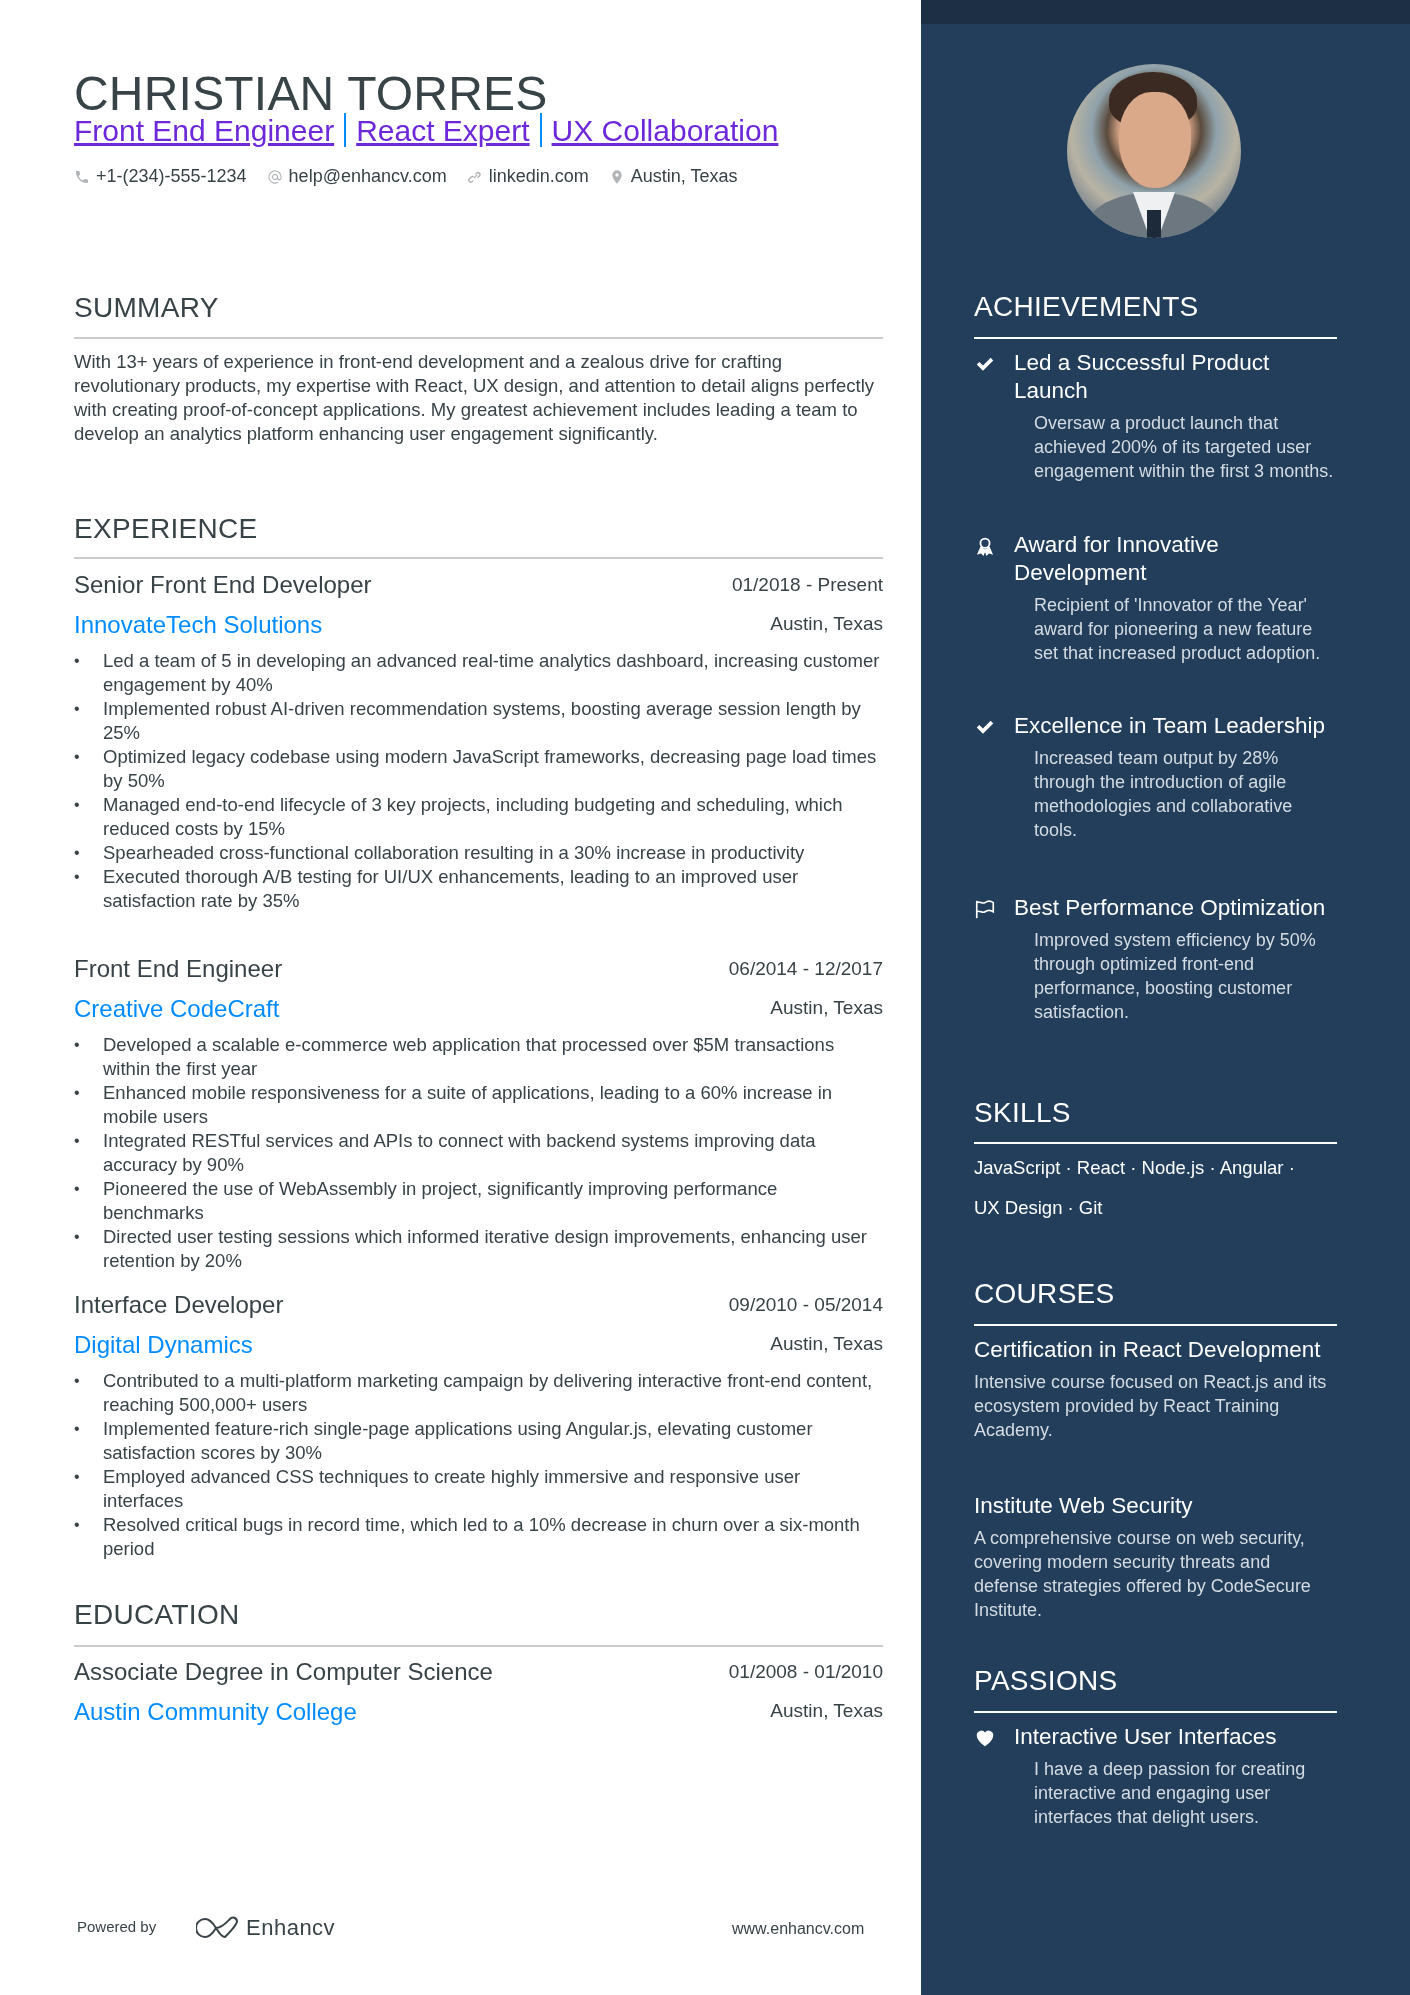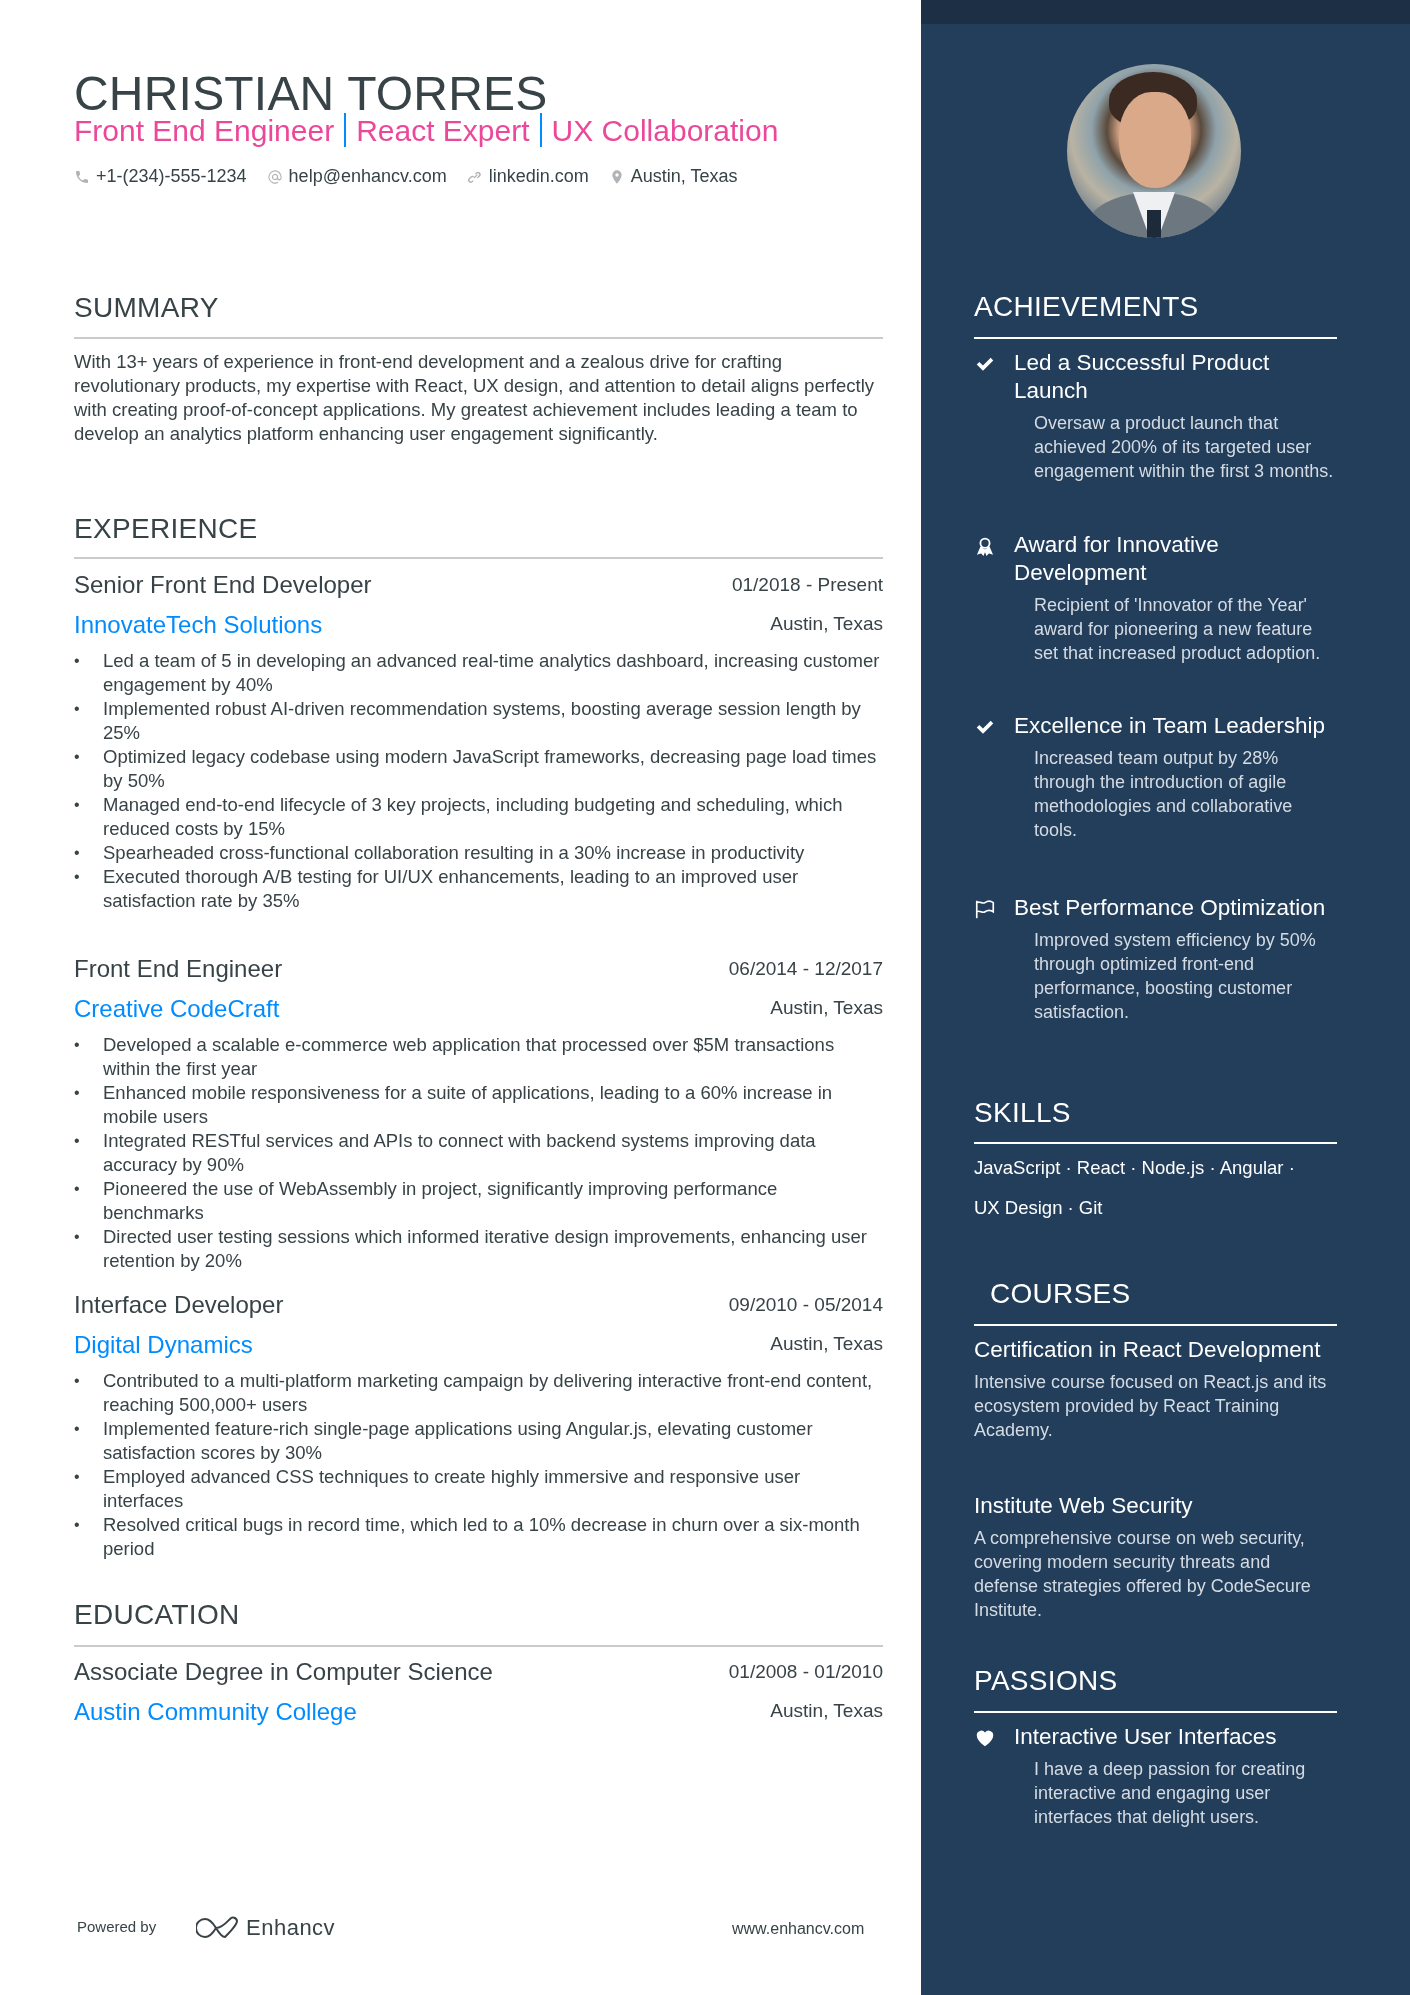--- a/index.html
+++ b/index.html
@@ -2,21 +2,21 @@
 <html><head>
 <meta charset="utf-8">
 <style>
   * { box-sizing: border-box; margin: 0; padding: 0; }
   html, body { width: 1410px; height: 1995px; background: #ffffff; overflow: hidden; }
   body { position: relative; font-family: "Liberation Sans", "DejaVu Sans", sans-serif; color: #384347; }
 
   
   .main { position: absolute; left: 74px; top: 0; width: 809px; }
   .name { position: absolute; top: 66px; left: 0; font-size: 48px; font-weight: normal; color: #384347; letter-spacing: 0.2px; white-space: nowrap; }
-  .title { position: absolute; top: 113px; left: 0; font-size: 30px; color: #ec4899; white-space: nowrap; }
+  .title { position: absolute; top: 113px; left: 0; font-size: 30px; color: #6d28d9; white-space: nowrap; text-decoration: underline; }
   .title .sep { display: inline-block; width: 2px; height: 34px; background: #008cff; vertical-align: -6px; margin: 0 10px; }
   .contacts { position: absolute; top: 166px; left: 0; display: flex; align-items: center; font-size: 18px; color: #384347; white-space: nowrap; }
   .contact { display: flex; align-items: center; margin-right: 20px; }
   .contact .ic { width: 16px; height: 18px; margin-right: 6px; display: inline-flex; align-items: center; justify-content: center; color: #a6abad; }
   .contact .ic svg { width: 16px; height: 16px; fill: #b0b4b6; }
 
   .section-title { position: absolute; left: 0; font-size: 28px; color: #384347; font-weight: normal; letter-spacing: 0.3px; }
   .rule { position: absolute; left: 0; width: 809px; height: 2px; background: #c9cbcc; }
   .summary-text { position: absolute; left: 0; top: 350px; width: 809px; font-size: 18.5px; line-height: 24px; color: #384347; }
 
@@ -243,21 +243,21 @@
     <div class="desc">Improved system efficiency by 50% through optimized front-end performance, boosting customer satisfaction.</div>
   </div>
 
   <div class="sb-title" style="top:1097px;">SKILLS</div>
   <div class="sb-rule" style="top:1142px;"></div>
   <div class="skills" style="top:1148px;">
     <div>JavaScript · React · Node.js · Angular ·</div>
     <div>UX Design · Git</div>
   </div>
 
-  <div class="sb-title" style="top:1278px;margin-left:16px;">COURSES</div>
+  <div class="sb-title" style="top:1278px;">COURSES</div>
   <div class="sb-rule" style="top:1324px;"></div>
   <div class="course" style="top:1336px;">
     <div class="head">Certification in React Development</div>
     <div class="desc">Intensive course focused on React.js and its ecosystem provided by React Training Academy.</div>
   </div>
   <div class="course" style="top:1492px;">
     <div class="head">Institute Web Security</div>
     <div class="desc">A comprehensive course on web security, covering modern security threats and defense strategies offered by CodeSecure Institute.</div>
   </div>
 

